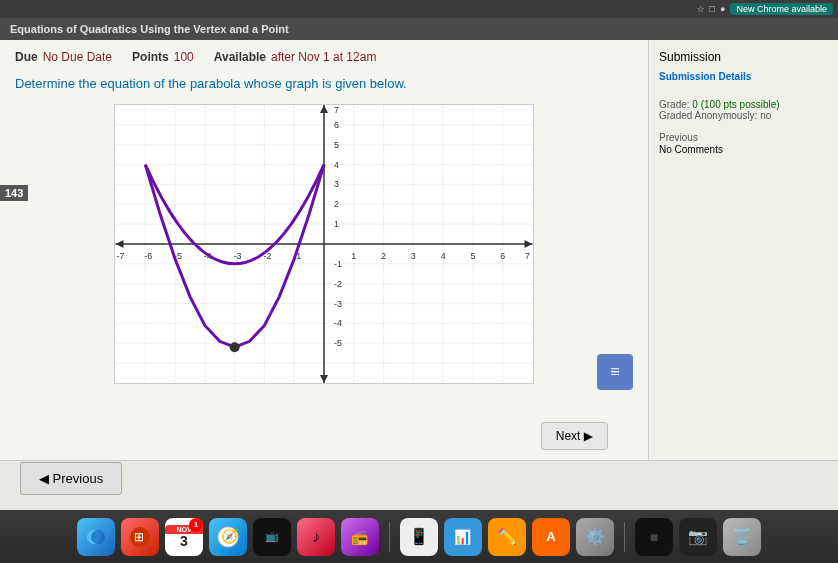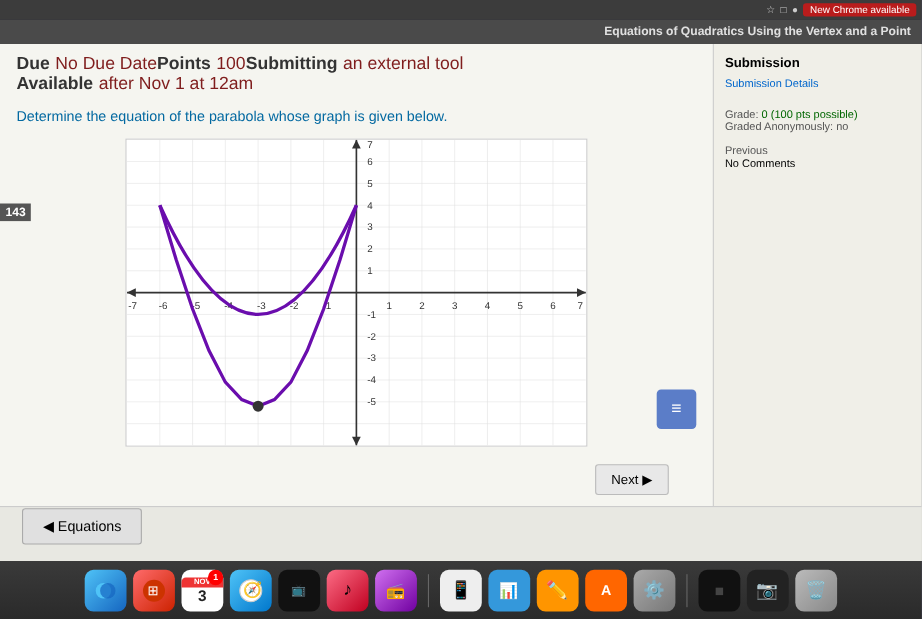--- a/index.html
+++ b/index.html
@@ -9,21 +9,22 @@
       background: #1a1a2e;
       font-family: Arial, sans-serif;
       overflow: hidden;
       position: relative;
     }
 
     
     .top-bar {
       display: flex;
       align-items: center;
-      font-size: 16px;
+      gap: 20px;
+      font-size: 12px;
       color: #333;
       margin-bottom: 10px;
       flex-wrap: wrap;
     }
 
     .top-bar-item {
       display: flex;
       align-items: center;
       gap: 5px;
     }
@@ -65,21 +66,21 @@
       background: #fff;
       border: 1px solid #ccc;
     }
 
     .graph-svg {
       width: 100%;
       height: 100%;
     }
 
     .sidebar-title {
-      font-weight: bold;
+      font-weight: normal;
       font-size: 12px;
       margin-bottom: 6px;
     }
 
     .sidebar-item {
       margin-bottom: 4px;
       line-height: 1.4;
     }
 
     .sidebar-label {
@@ -223,38 +224,37 @@
       padding-right: 5px;
       gap: 5px;
     }
 
     .chrome-bar-text {
       font-size: 9px;
       color: #ccc;
     }
 
     .chrome-new-available {
-      background: #b91c1c;
+      background: #0f766e;
       color: white;
       font-size: 9px;
       padding: 1px 6px;
       border-radius: 3px;
     }
 
     .page-title-bar {
       position: absolute;
       top: 18px;
       left: 0;
       width: 838px;
       height: 22px;
       background: #4a4a4a;
       display: flex;
       align-items: center;
       padding: 0 10px;
-      justify-content: flex-end;
     }
 
     .page-title-text {
       color: #e0e0e0;
       font-size: 11px;
       font-weight: bold;
     }
 
     
     .main-wrapper {
@@ -300,24 +300,20 @@
   <div class="content-area">
 
     <div class="top-bar">
       <span class="top-bar-item">
         <span class="top-bar-label">Due</span>
         <span class="top-bar-value">No Due Date</span>
       </span>
       <span class="top-bar-item">
         <span class="top-bar-label">Points</span>
         <span class="top-bar-value">100</span>
-      </span>
-      <span class="top-bar-item">
-        <span class="top-bar-label">Submitting</span>
-        <span class="top-bar-value">an external tool</span>
       </span>
       <span class="top-bar-item">
         <span class="top-bar-label">Available</span>
         <span class="top-bar-value">after Nov 1 at 12am</span>
       </span>
     </div>
 
     <div class="question-number">143</div>
 
     <div class="question-area">
@@ -423,39 +419,39 @@
     <button class="next-btn">Next ▶</button>
 
     <div class="chat-icon-btn">
       <span>≡</span>
     </div>
 
   </div>
 
   <div class="right-panel">
     <div class="sidebar-title">Submission</div>
-    <div class="sidebar-item" style="color:#0066cc; cursor:pointer;">Submission Details</div>
+    <div class="sidebar-item" style="color:#0066cc; cursor:pointer;font-weight:bold;">Submission Details</div>
     <br>
     <div class="sidebar-label">
       <span>Grade:</span>
       <span class="sidebar-green">0 (100 pts possible)</span>
     </div>
     <div class="sidebar-label">
       <span>Graded Anonymously:</span>
       <span>no</span>
     </div>
     <br>
     <div class="sidebar-label">Previous</div>
     <div class="sidebar-item">No Comments</div>
   </div>
 
 </div>
 
 <div style="position:absolute; top:460px; left:0; width:838px; height:50px; background:#e8e8e2; border-top:1px solid #ccc; display:flex; align-items:center; padding-left:10px;">
-  <button class="prev-btn">◀ Equations</button>
+  <button class="prev-btn">◀ Previous</button>
 </div>
 
 <div class="taskbar">
 
   <div class="taskbar-icon finder">
     <svg width="24" height="24" viewBox="0 0 24 24">
         <rect width="24" height="24" rx="4" fill="none"></rect>
         <circle cx="10" cy="12" r="7" fill="#4fc3f7"></circle>
         <circle cx="14" cy="12" r="7" fill="#1565c0" opacity="0.7"></circle>
       </svg>

